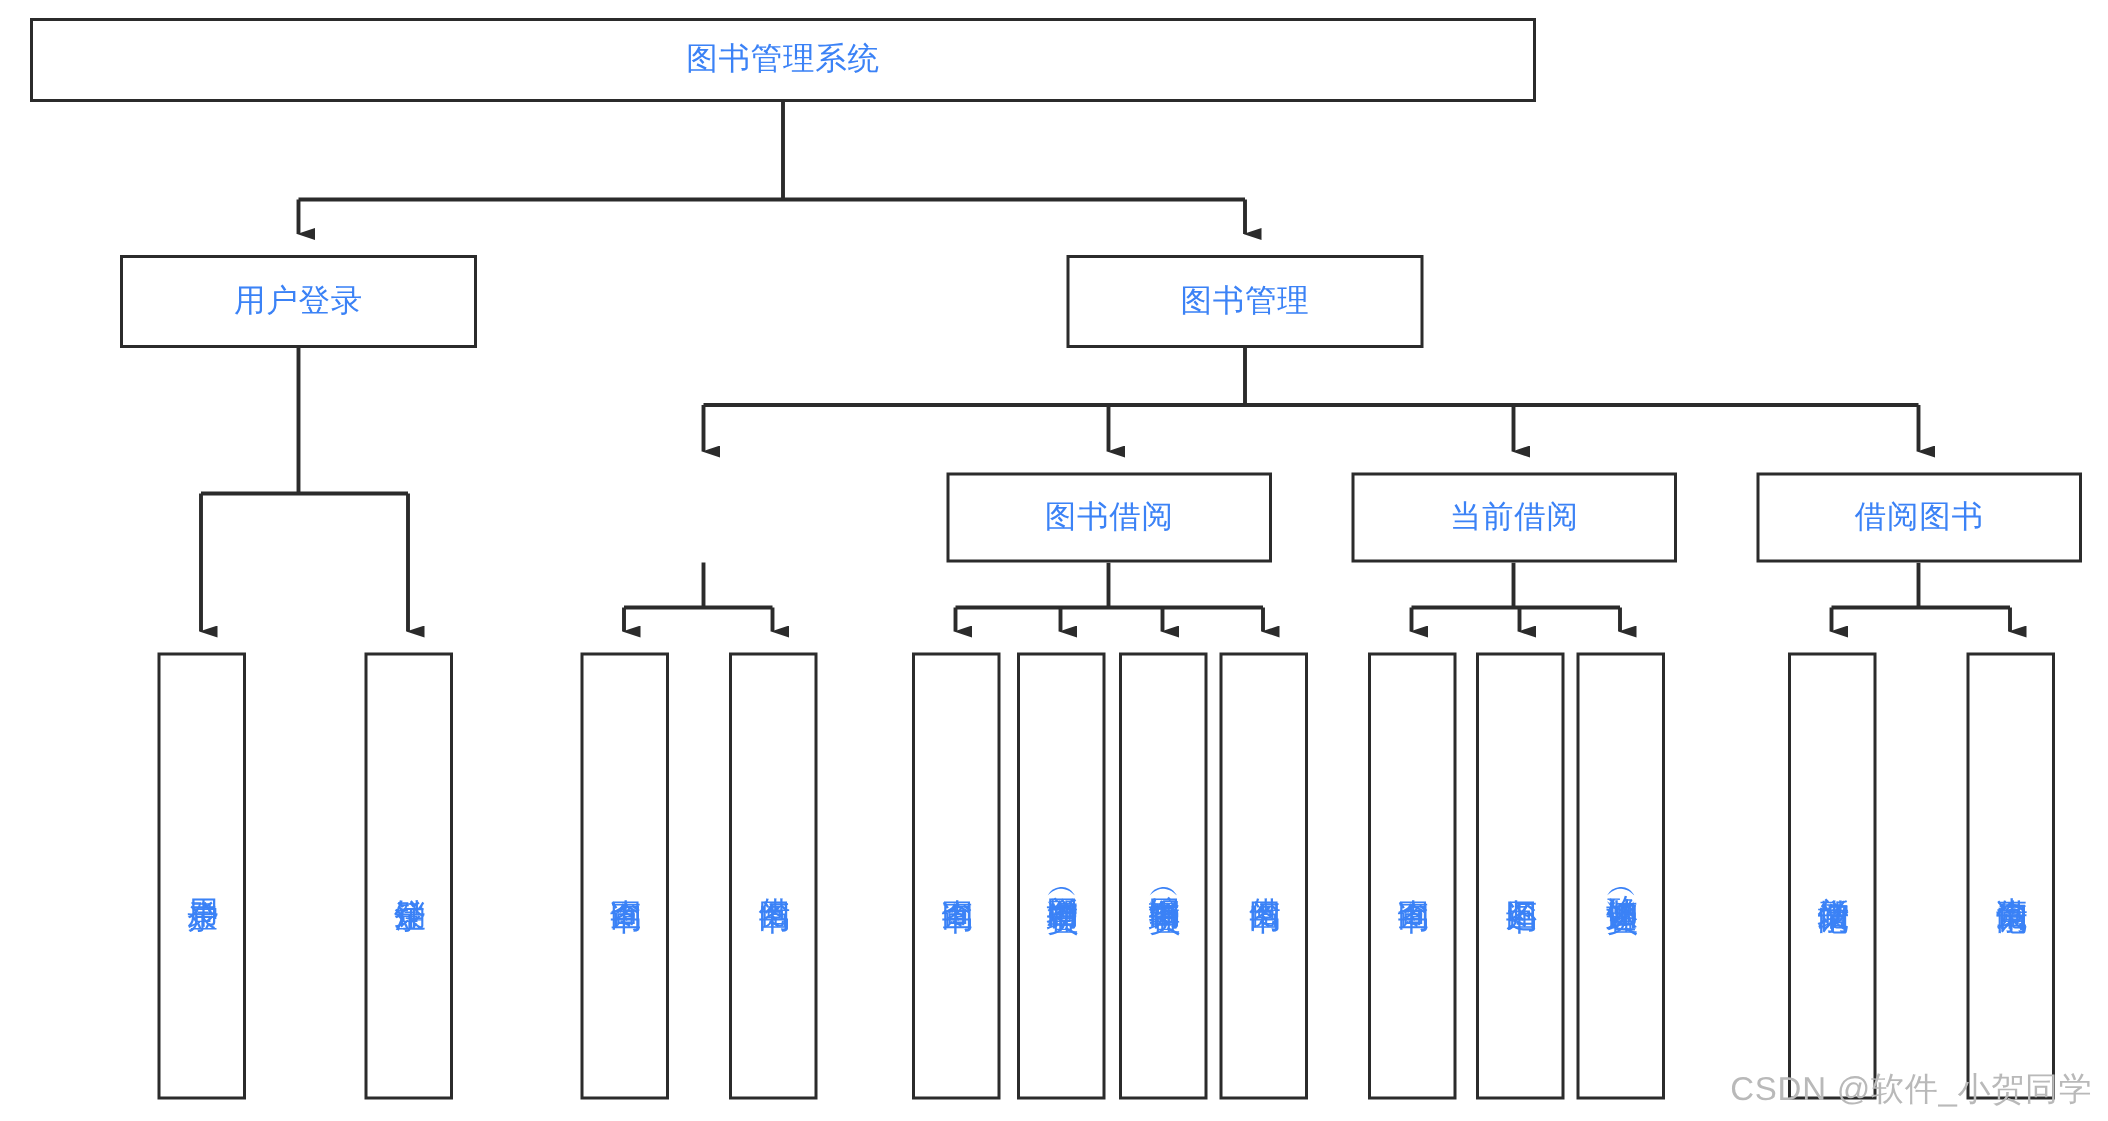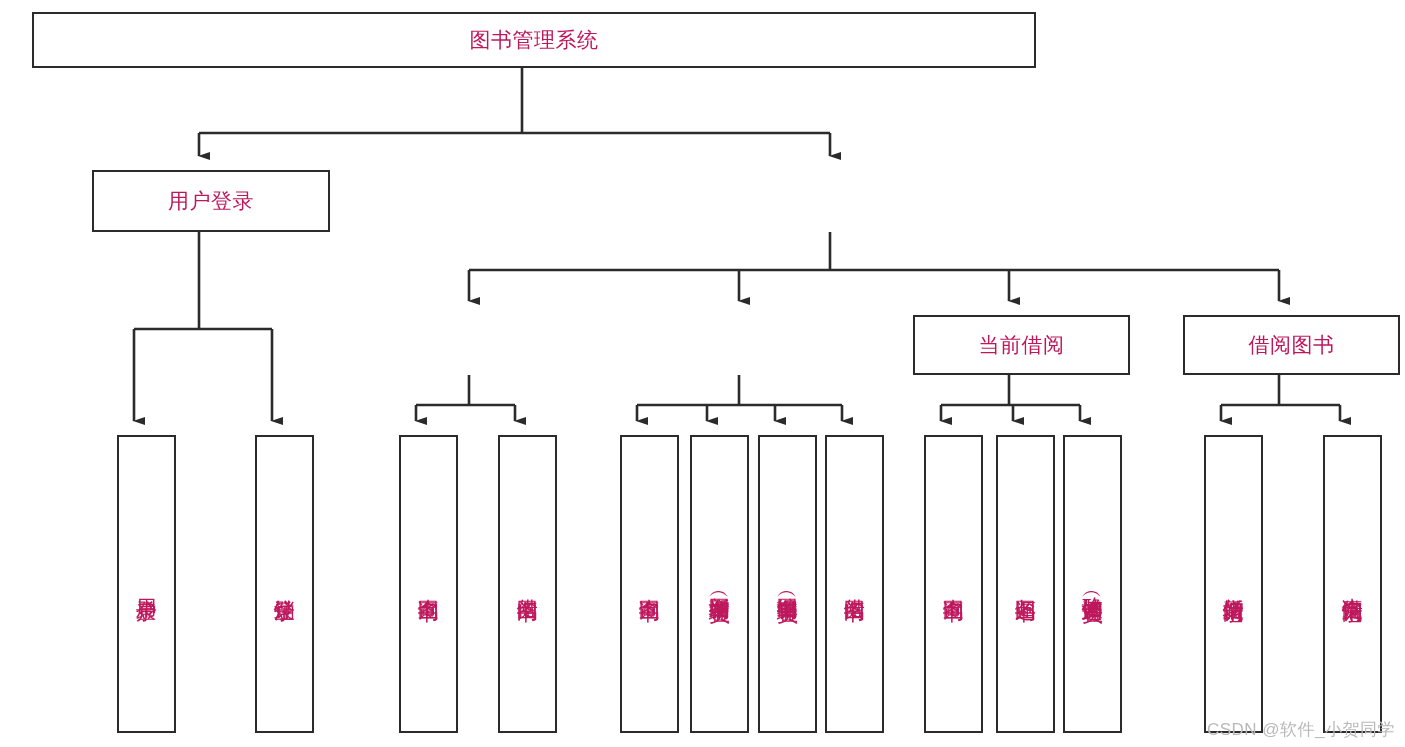--- a/index.html
+++ b/index.html
@@ -24,26 +24,25 @@
     left: 0;
     top: 0;
     width: 1405px;
     height: 747px;
   }
   .node {
     position: absolute;
     box-sizing: border-box;
     border: 2px solid #2b2b2b;
     background: #ffffff;
-    color: #be185d;
+    color: #3b82f6;
     display: flex;
     align-items: center;
     justify-content: center;
     text-align: left;
-    margin-left: 12px;
   }
   .node-h {
     font-size: 21px;
     line-height: 1.2;
     letter-spacing: 0.5px;
   }
   .node-v {
     writing-mode: vertical-rl;
     text-orientation: upright;
     font-size: 21px;
@@ -52,21 +51,21 @@
     padding: 6px 0;
     white-space: pre;
   }
   .node-label {
     display: block;
   }
   .watermark {
     position: absolute;
     right: 10px;
     bottom: 6px;
-    font-size: 17px;
+    font-size: 22px;
     color: #b9b9b9;
     letter-spacing: 0.5px;
     white-space: nowrap;
     pointer-events: none;
     margin-top: 29px;
   }
 </style>
 </head>
 <body>
 
@@ -135,21 +134,27 @@
     </g>
   </svg>
 
   <div class="node node-h" style="left:20px; top:12px; width:1004px; height:56px;">
     <span class="node-label">图书管理系统</span>
   </div>
 
   <div class="node node-h" style="left:80px; top:170px; width:238px; height:62px;">
     <span class="node-label">用户登录</span>
   </div>
-
+  <div class="node node-h" style="left:711px; top:170px; width:238px; height:62px;">
+    <span class="node-label">图书管理</span>
+  </div>
+
+  <div class="node node-h" style="left:631px; top:315px; width:217px; height:60px;">
+    <span class="node-label">图书借阅</span>
+  </div>
   <div class="node node-h" style="left:901px; top:315px; width:217px; height:60px;">
     <span class="node-label">当前借阅</span>
   </div>
   <div class="node node-h" style="left:1171px; top:315px; width:217px; height:60px;">
     <span class="node-label">借阅图书</span>
   </div>
 
   <div class="node node-v" style="left:105px; top:435px; width:59px; height:298px;">
     <span class="node-label">用户登录</span>
   </div>

